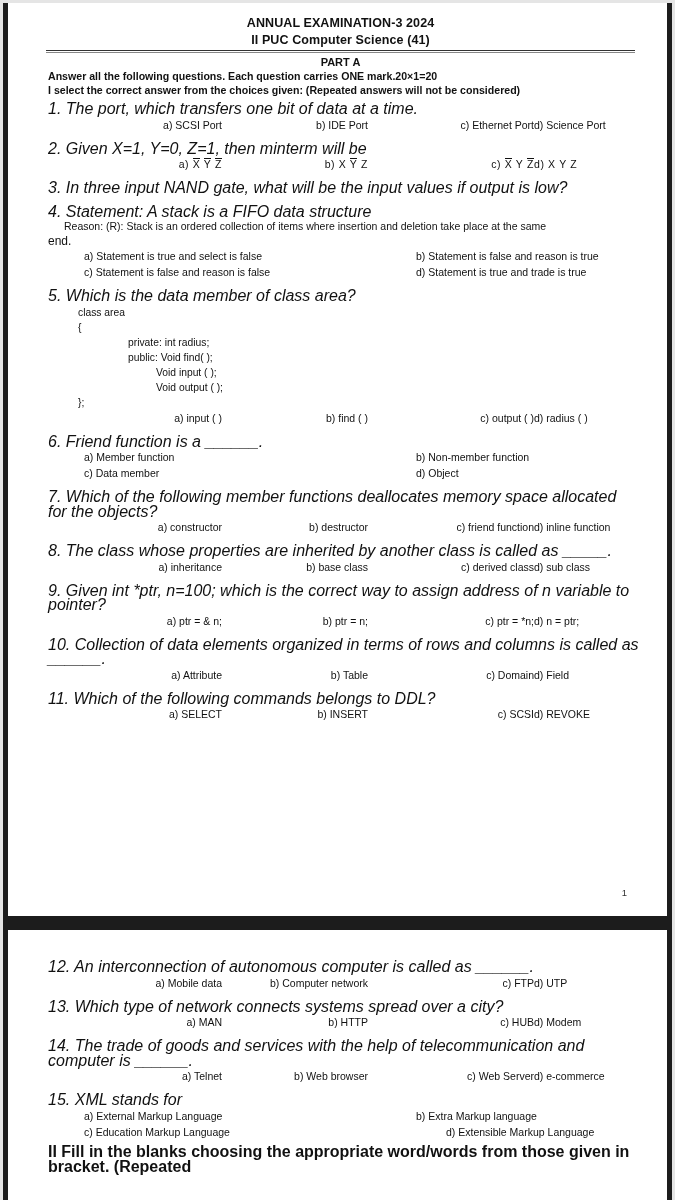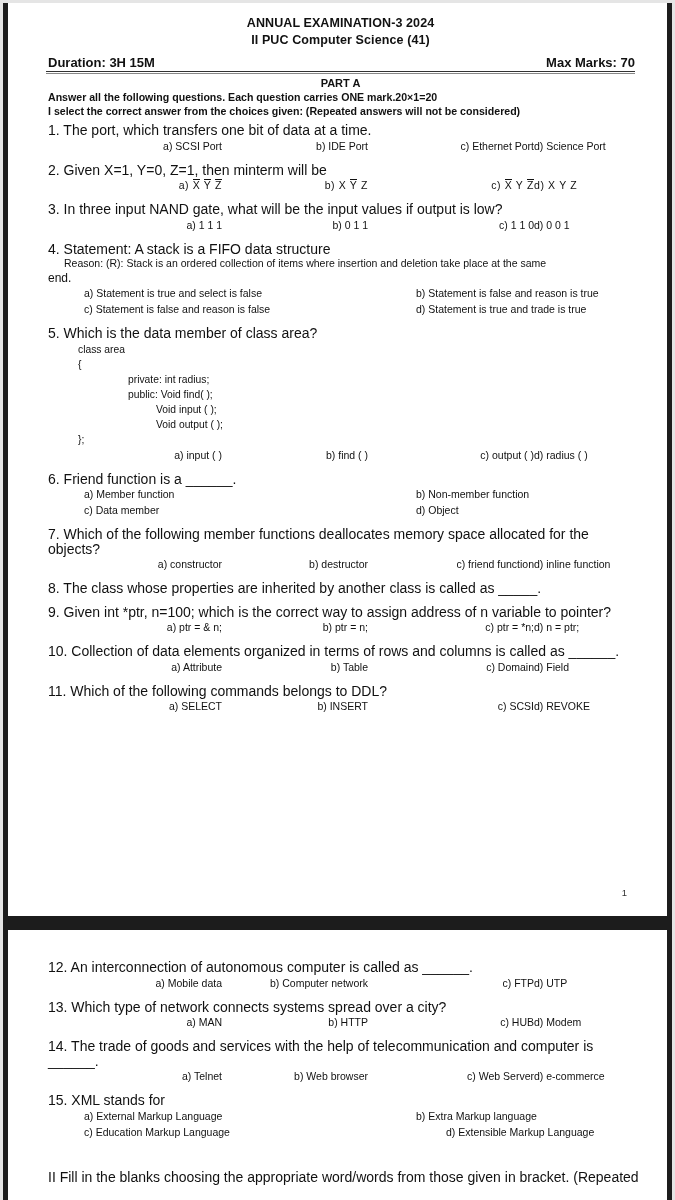--- a/index.html
+++ b/index.html
@@ -68,22 +68,23 @@
   .instr-sub {
     font-size: 10.6px;
     font-weight: bold;
     line-height: 14px;
     padding-left: 6px;
   }
 
   .q { margin-top: 9px; padding-left: 6px; }
   .q.tight { margin-top: 5px; }
   .q-text {
-    font-size: 14px;
+    font-size: 16px;
     line-height: 14.5px;
+    font-style: italic;
   }
   .q-cont {
     font-size: 10.5px;
     line-height: 14.5px;
     padding-left: 16px;
   }
   .q-cont-flush {
     font-size: 12px;
     line-height: 14.5px;
     padding-left: 0;
@@ -137,43 +138,39 @@
 
   .page-number {
     position: absolute;
     right: 40px;
     bottom: 18px;
     font-size: 9.5px;
     color: #333;
   }
 
   .section-head {
-    font-size: 14px;
-    font-weight: normal;
+    font-size: 16px;
+    font-weight: bold;
     line-height: 15px;
     padding-left: 6px;
-    margin-top: 30px;
+    margin-top: 4px;
   }
 </style>
 </head>
 <body>
 
 <div class="scan">
 
   <div class="page page-1">
 
     <div class="title-block">
       <div class="title-line">ANNUAL EXAMINATION-3 2024</div>
       <div class="title-line">II PUC Computer Science (41)</div>
     </div>
 
-    <div class="meta-row">
-      <span>Duration: 3H 15M</span>
-      <span>Max Marks: 70</span>
-    </div>
     <div class="rule-double"></div>
 
     <div class="part-label">PART A</div>
 
     <div class="instr-row">
       <span>Answer all the following questions. Each question carries ONE mark.</span>
       <span>20×1=20</span>
     </div>
     <div class="instr-sub">I select the correct answer from the choices given: (Repeated answers will not be considered)</div>
 
@@ -200,26 +197,20 @@
         <span class="o o2">b)&nbsp;X&nbsp;<span class="ovl">Y</span>&nbsp;Z</span>
         <span class="o o3">c)&nbsp;<span class="ovl">X</span>&nbsp;Y&nbsp;<span class="ovl">Z</span></span>
         <span class="o o4">d)&nbsp;X&nbsp;Y&nbsp;Z</span>
       </div>
     </div>
 
     <div class="q">
       <div class="q-text">
         <span>3.</span>
         <span>In three input NAND gate, what will be the input values if output is low?</span>
-      </div>
-      <div class="opts4">
-        <span class="o o1">a) 1 1 1</span>
-        <span class="o o2">b) 0 1 1</span>
-        <span class="o o3">c) 1 1 0</span>
-        <span class="o o4">d) 0 0 1</span>
       </div>
     </div>
 
     <div class="q">
       <div class="q-text">
         <span>4.</span>
         <span>Statement: A stack is a FIFO data structure</span>
       </div>
       <div class="q-cont">Reason: (R): Stack is an ordered collection of items where insertion and deletion take place at the same</div>
       <div class="q-cont-flush">end.</div>
@@ -281,20 +272,26 @@
         <span class="o o3">c) friend function</span>
         <span class="o o4">d) inline function</span>
       </div>
     </div>
 
     <div class="q">
       <div class="q-text">
         <span>8.</span>
         <span>The class whose properties are inherited by another class is called as _____.</span>
       </div>
+      <div class="opts4">
+        <span class="o o1">a) inheritance</span>
+        <span class="o o2">b) base class</span>
+        <span class="o o3">c) derived class</span>
+        <span class="o o4">d) sub class</span>
+      </div>
     </div>
 
     <div class="q">
       <div class="q-text">
         <span>9.</span>
         <span>Given int *ptr, n=100; which is the correct way to assign address of n variable to pointer?</span>
       </div>
       <div class="opts4">
         <span class="o o1">a) ptr = &amp; n;</span>
         <span class="o o2">b) ptr = n;</span>

